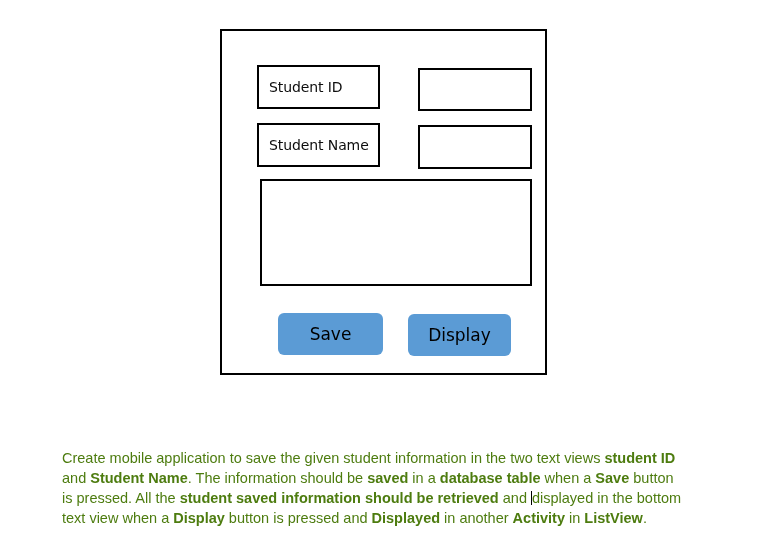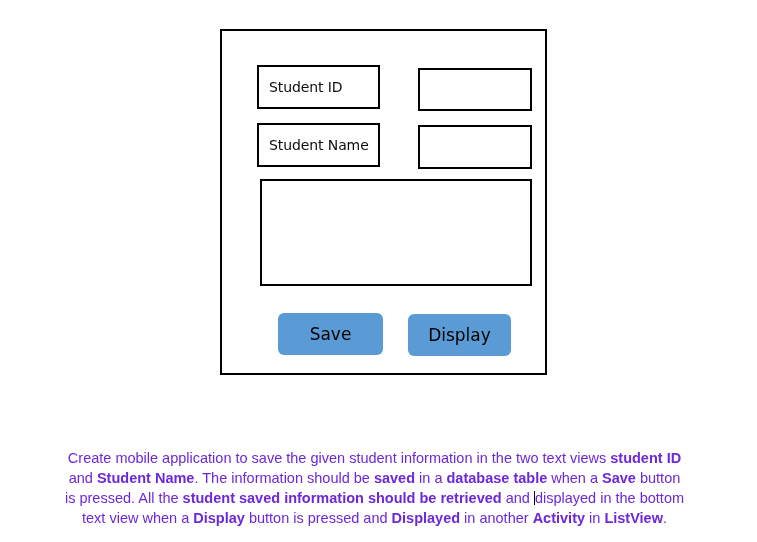--- a/index.html
+++ b/index.html
@@ -76,22 +76,22 @@
 
   
   #description {
     position: absolute;
     left: 62px;
     top: 433px;
     width: 625px;
     font-family: "Liberation Sans", sans-serif;
     font-size: 14.5px;
     line-height: 20px;
-    color: #6d28d9;
-    text-align: center;
+    color: #4d7c0f;
+    text-align: left;
   }
   #description b { font-weight: bold; }
 
   
   .caret {
     display: inline-block;
     width: 1px;
     height: 14px;
     background: #000000;
     vertical-align: -2px;

